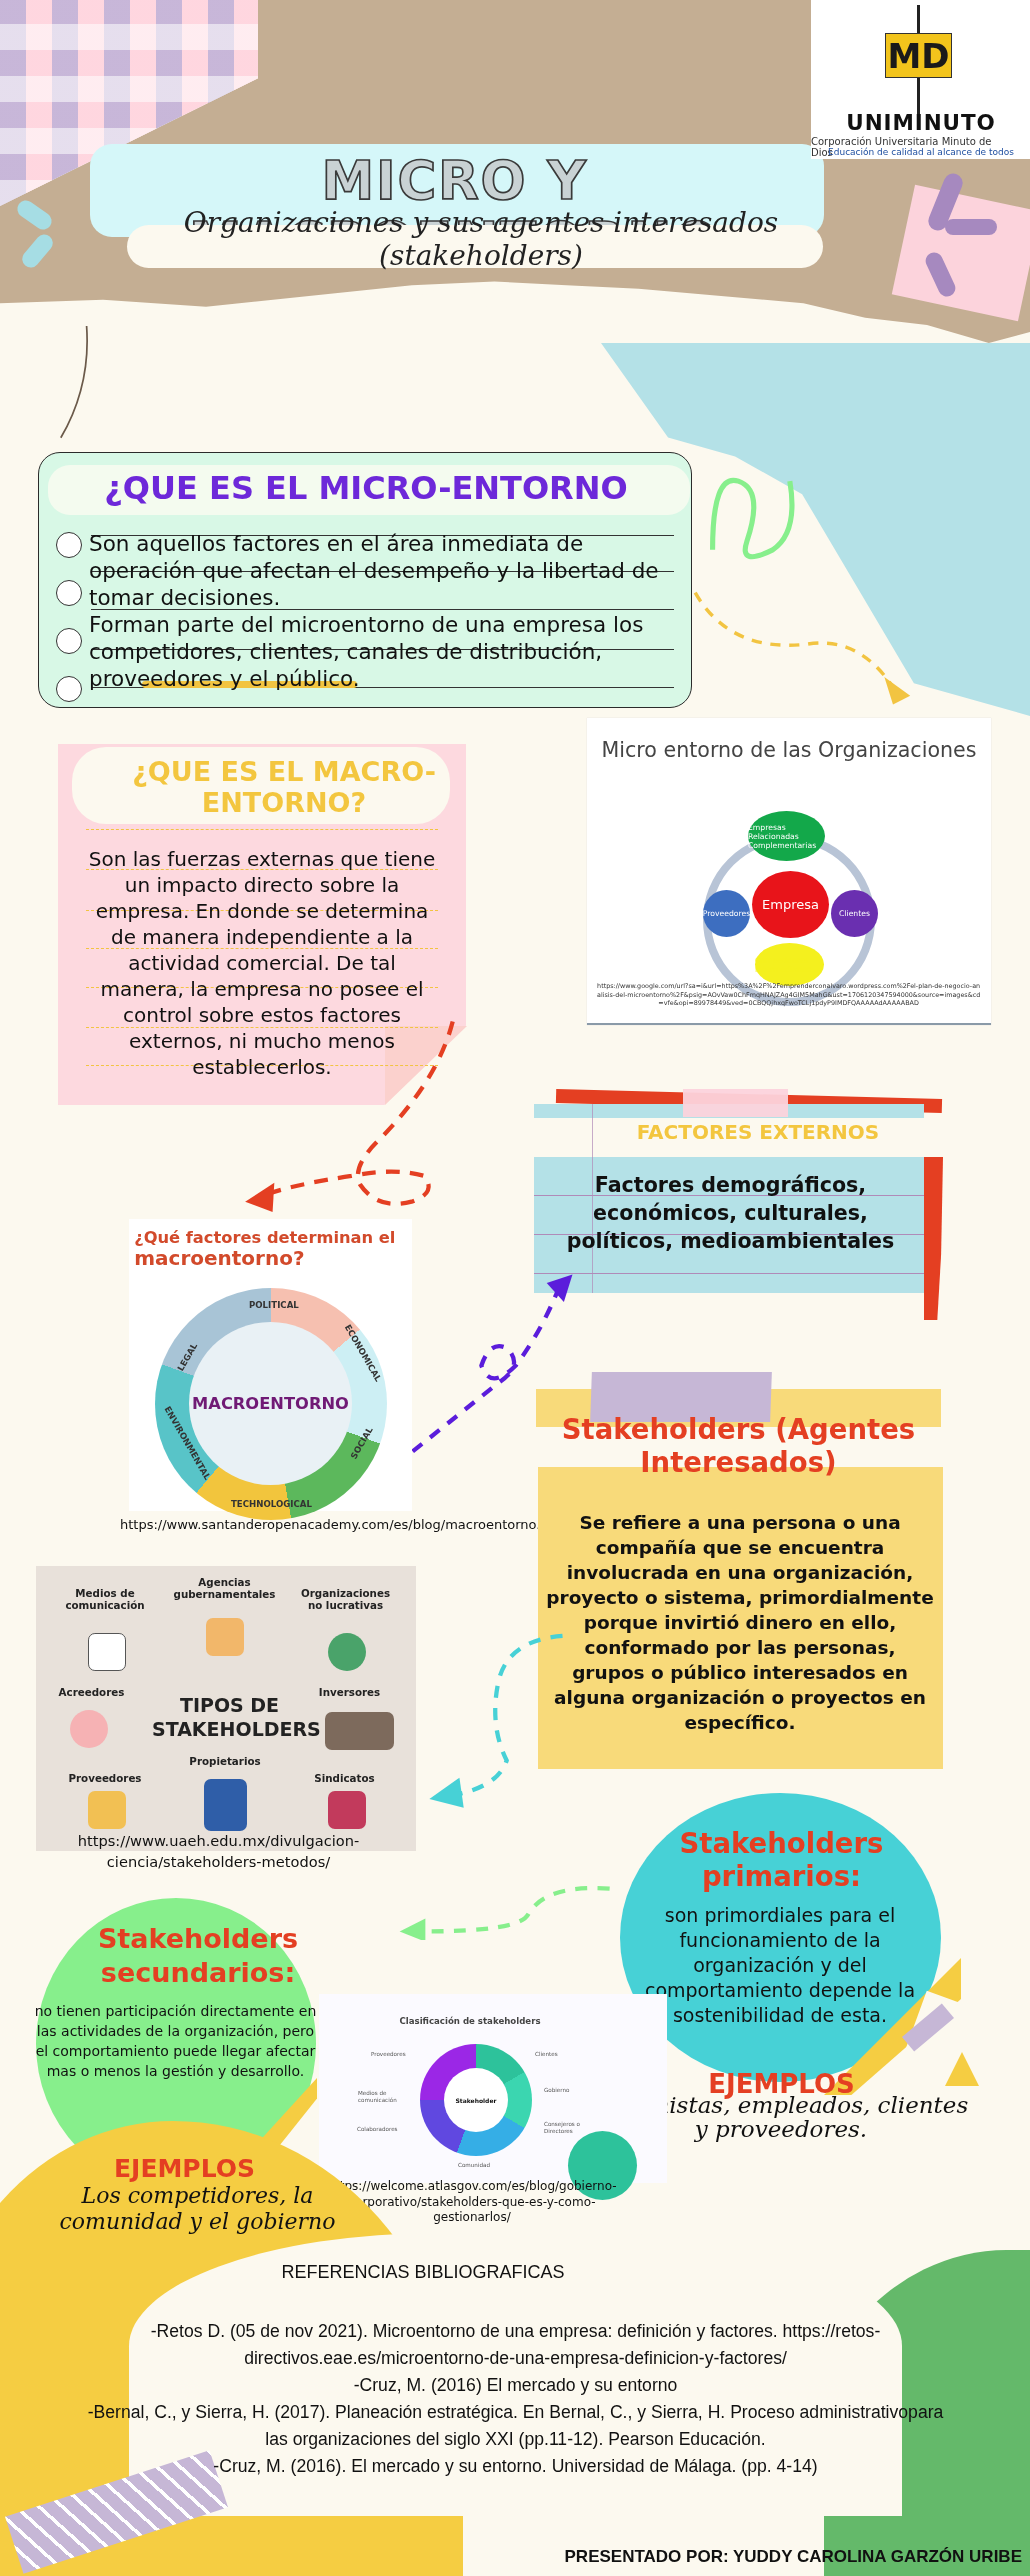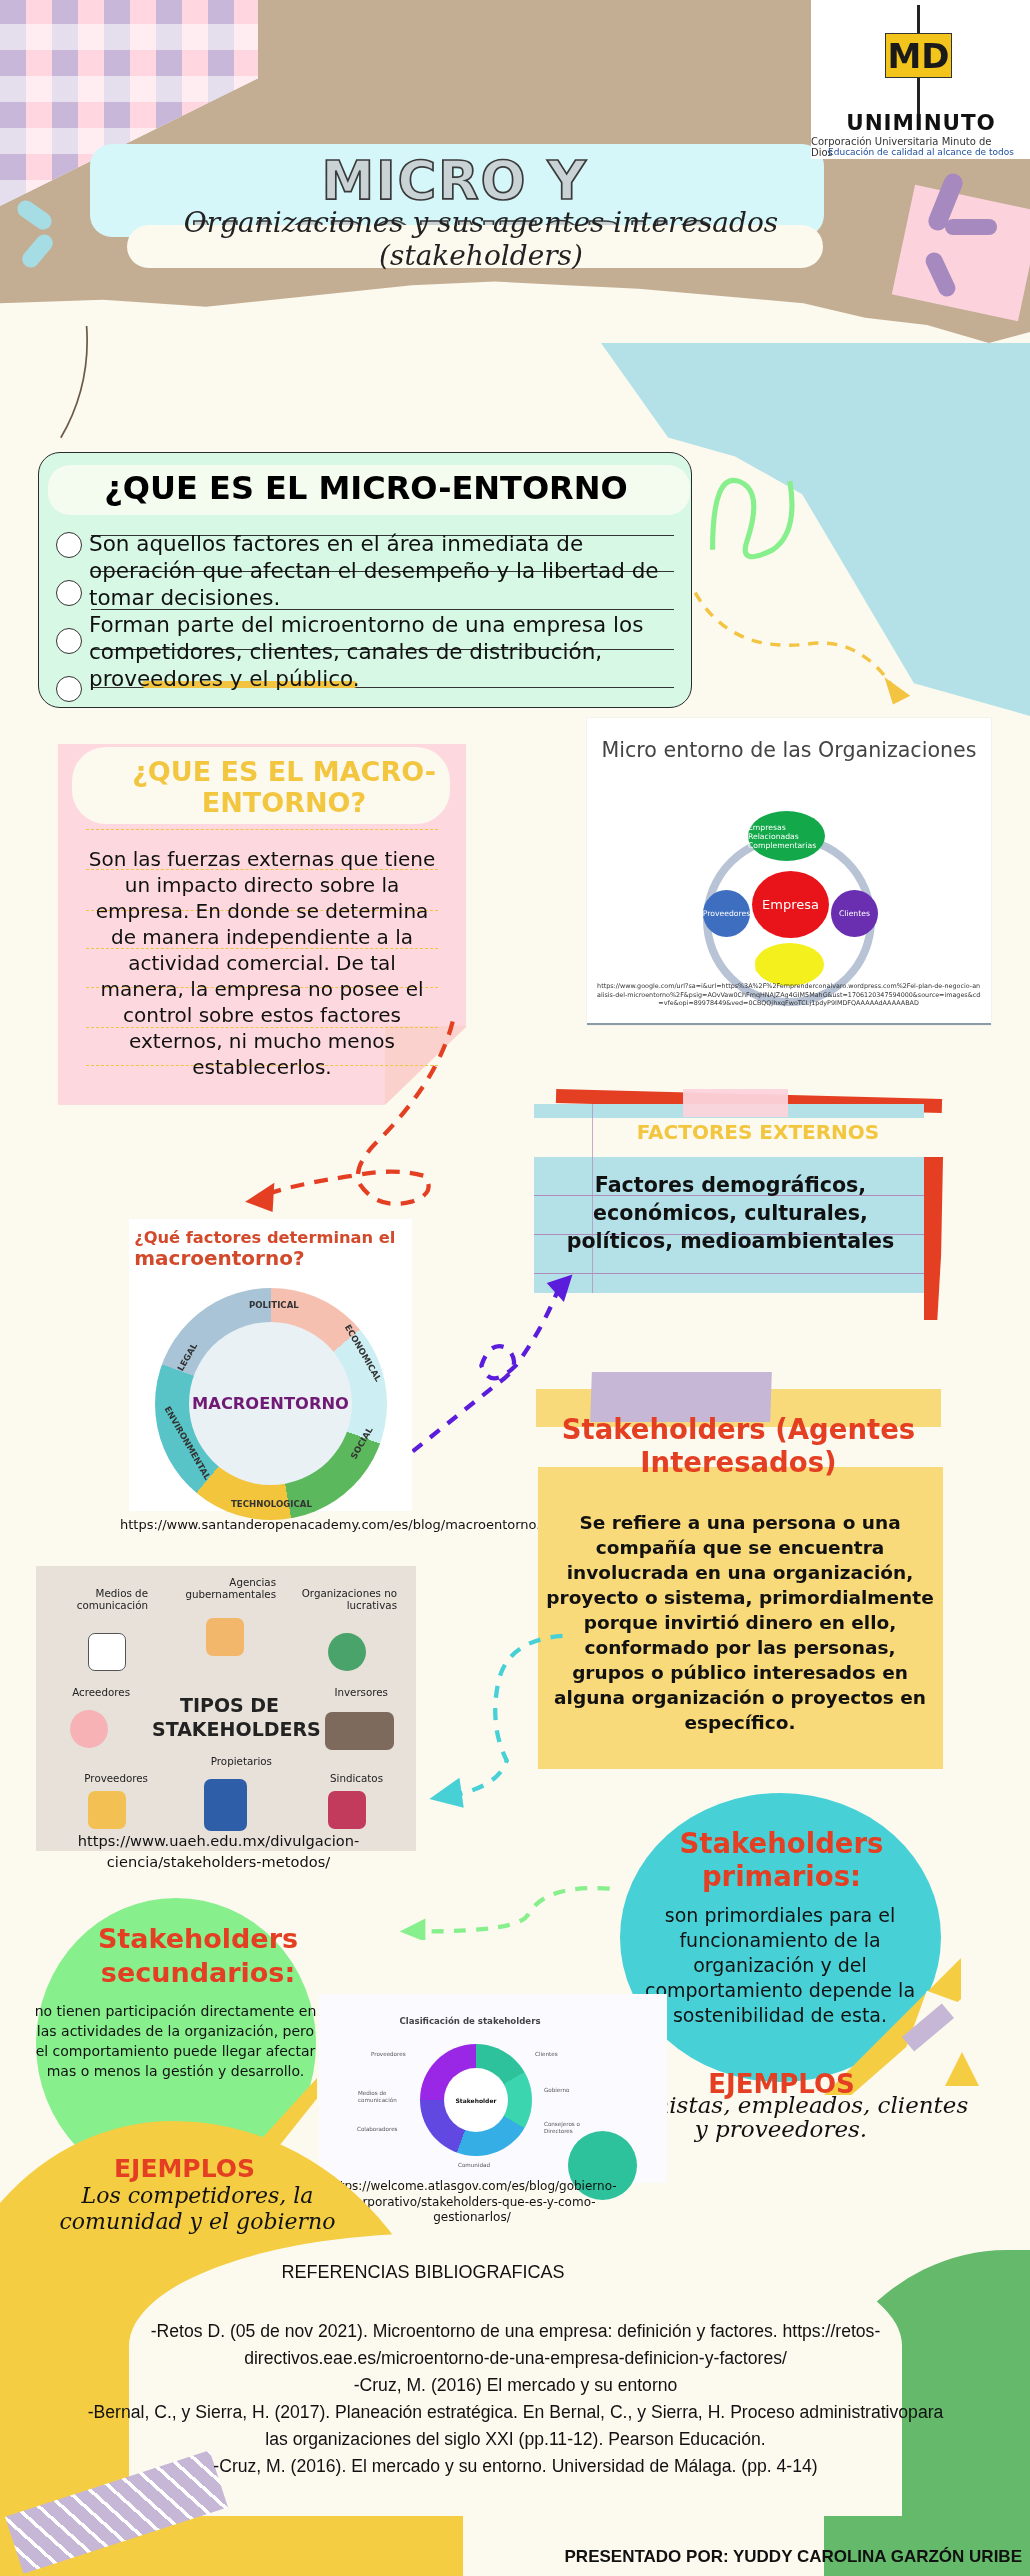--- a/index.html
+++ b/index.html
@@ -73,21 +73,21 @@
   .micro-card {
     position: absolute; left: 38px; top: 452px; width: 654px; height: 256px;
     background: #d8f8e6; border: 1.7px solid #2b2b2b; border-radius: 22px;
   }
   .micro-head {
     position: absolute; left: 8.6px; top: 12px; width: 642px; height: 50px;
     background: #f4fbef; border-radius: 22px;
   }
   .micro-title {
     position: absolute; left: 0; top: 15.5px; width: 654px; text-align: center;
-    font-size: 32px; color: #000000; font-weight: bold;
+    font-size: 32px; color: #6d28d9; font-weight: bold;
   }
   .micro-lines { position: absolute; left: 52px; right: 17px; height: 0.9px; background: #333; }
   .micro-bullet {
     position: absolute; left: 17px; width: 26px; height: 26px; border: 1.7px solid #333;
     border-radius: 50%; background: #fff;
   }
   .micro-text {
     position: absolute; left: 50px; top: 77px; width: 601px;
     font-size: 21.5px; line-height: 27px; color: #111;
   }
@@ -146,21 +146,21 @@
 
   
   .sh-lilac { position: absolute; left: 591px; top: 1372px; width: 180px; height: 50px; background: #c6b7d6; transform: skewX(-2deg); }
   .sh-top { position: absolute; left: 536px; top: 1389px; width: 405px; height: 38px; background: #f8da7a; }
   .sh-title { position: absolute; left: 536px; top: 1413px; width: 405px; text-align: center; font-size: 27.5px; line-height: 33px; color: #e43f22; font-weight: bold; }
   .sh-box { position: absolute; left: 538px; top: 1467px; width: 405px; height: 302px; background: #f8da7a; }
   .sh-text { position: absolute; left: 546px; top: 1510px; width: 388px; text-align: center; font-size: 18.5px; line-height: 25px; color: #111; font-weight: bold; }
 
   
   .tipos-img { position: absolute; left: 36px; top: 1566px; width: 380px; height: 285px; background: #e8e1da; }
-  .tipos-label { position: absolute; font-size: 10.3px; font-weight: normal; color: #222; text-align: right; line-height: 12px; }
+  .tipos-label { position: absolute; font-size: 10.3px; font-weight: bold; color: #222; text-align: center; line-height: 12px; }
   .tipos-center { position: absolute; left: 116px; top: 127px; width: 155px; text-align: center; font-size: 19px; font-weight: 900; line-height: 24px; color: #222; }
   .tipos-icon { position: absolute; width: 38px; height: 38px; border-radius: 6.9px; }
   .tipos-url { position: absolute; left: 34px; top: 1831px; width: 369px; text-align: center; font-size: 14.6px; line-height: 20.6px; color: #111; }
 
   
   .prim-circle { position: absolute; left: 620px; top: 1793px; width: 321px; height: 289px; background: #47d1d6; border-radius: 50%; clip-path: polygon(14% 0, 86% 0, 100% 40%, 100% 100%, 0 100%, 0 40%); }
   .prim-title { position: absolute; left: 627px; top: 1827px; width: 309px; text-align: center; font-size: 27.5px; line-height: 33px; color: #e43f22; font-weight: bold; }
   .prim-text { position: absolute; left: 617px; top: 1903px; width: 326px; text-align: center; font-size: 19px; line-height: 25px; color: #111; }
   .prim-ej-title { position: absolute; left: 627px; top: 2069px; width: 309px; text-align: center; font-size: 26px; color: #e43f22; font-weight: bold; }
   .prim-ej-text { position: absolute; left: 592px; top: 2093px; width: 378px; text-align: center; font-size: 23px; line-height: 24px; color: #111; }

